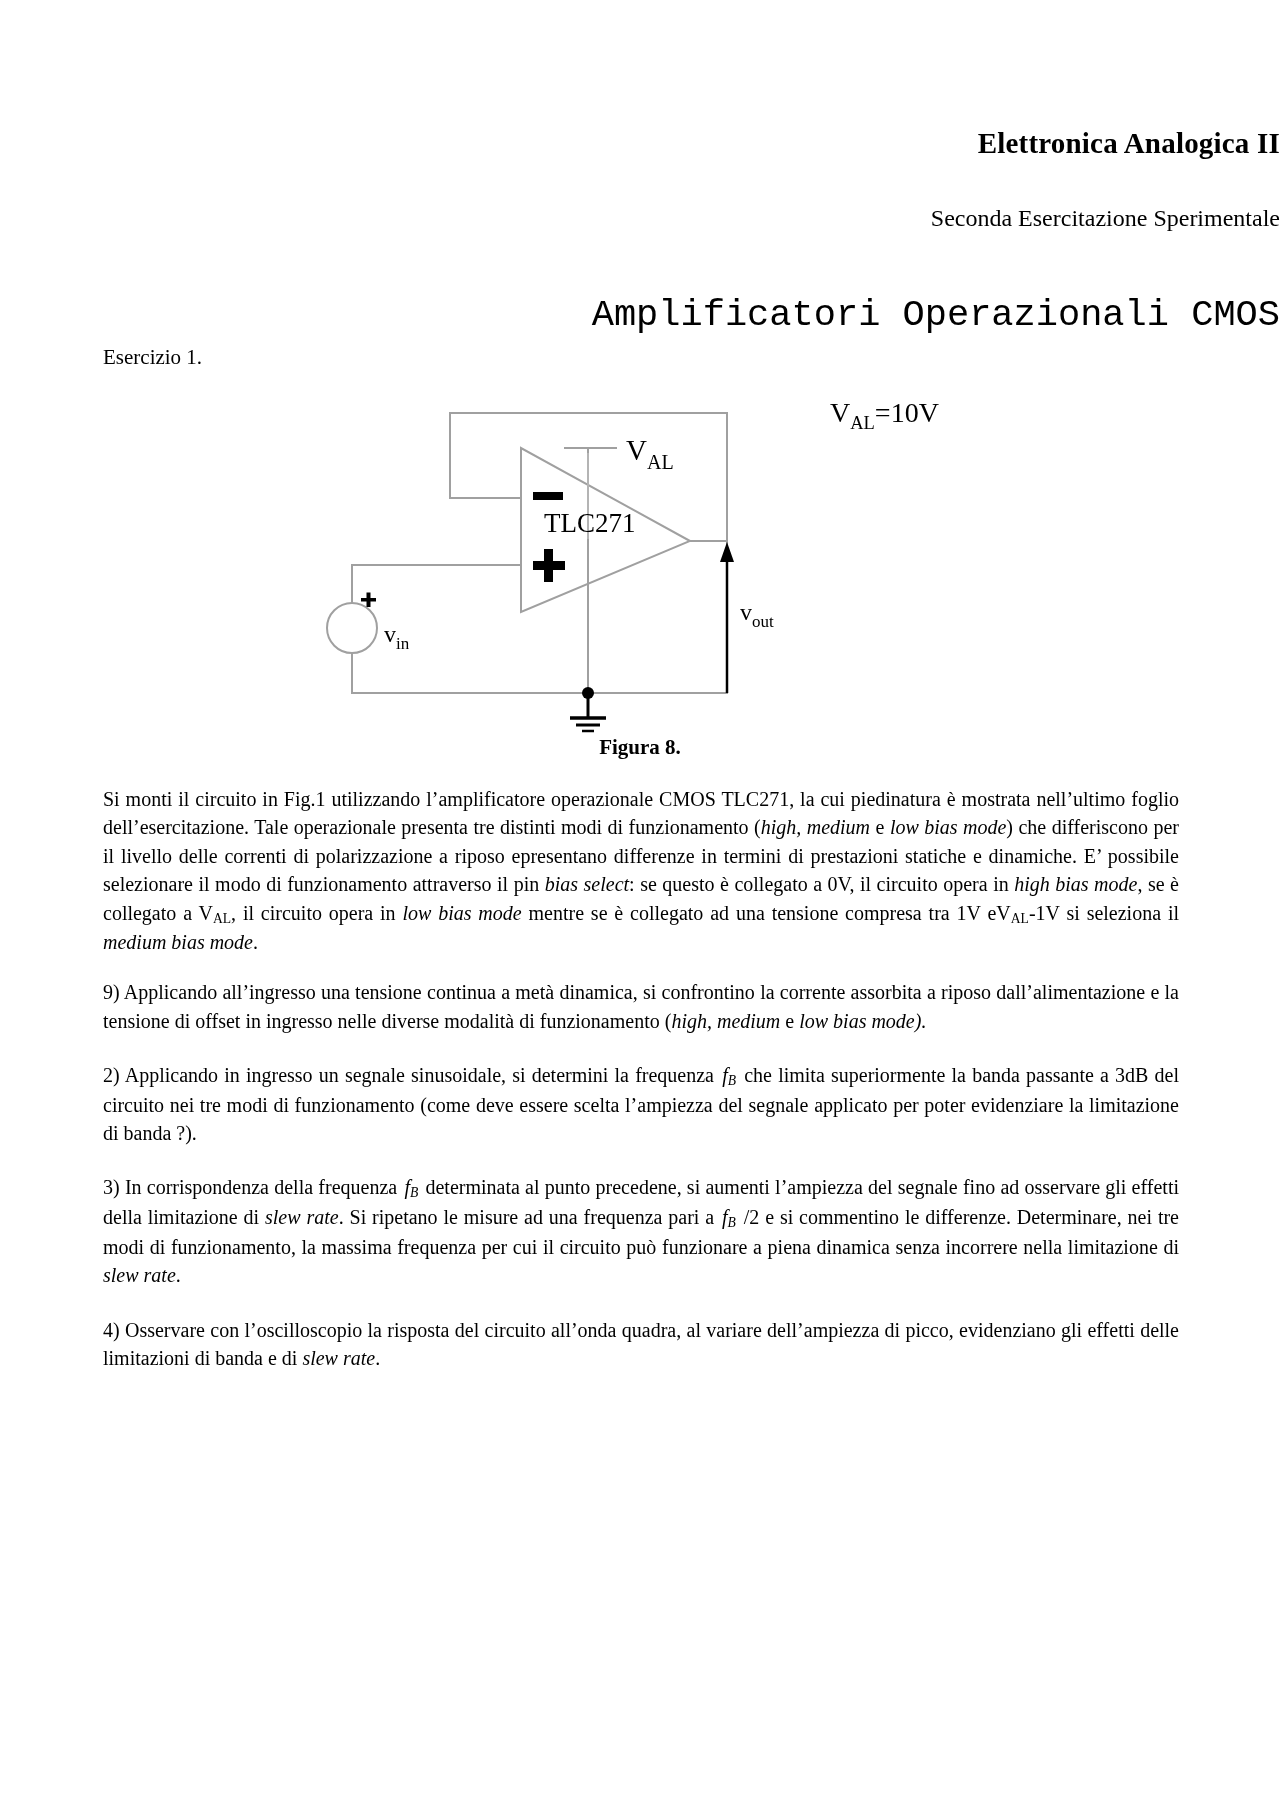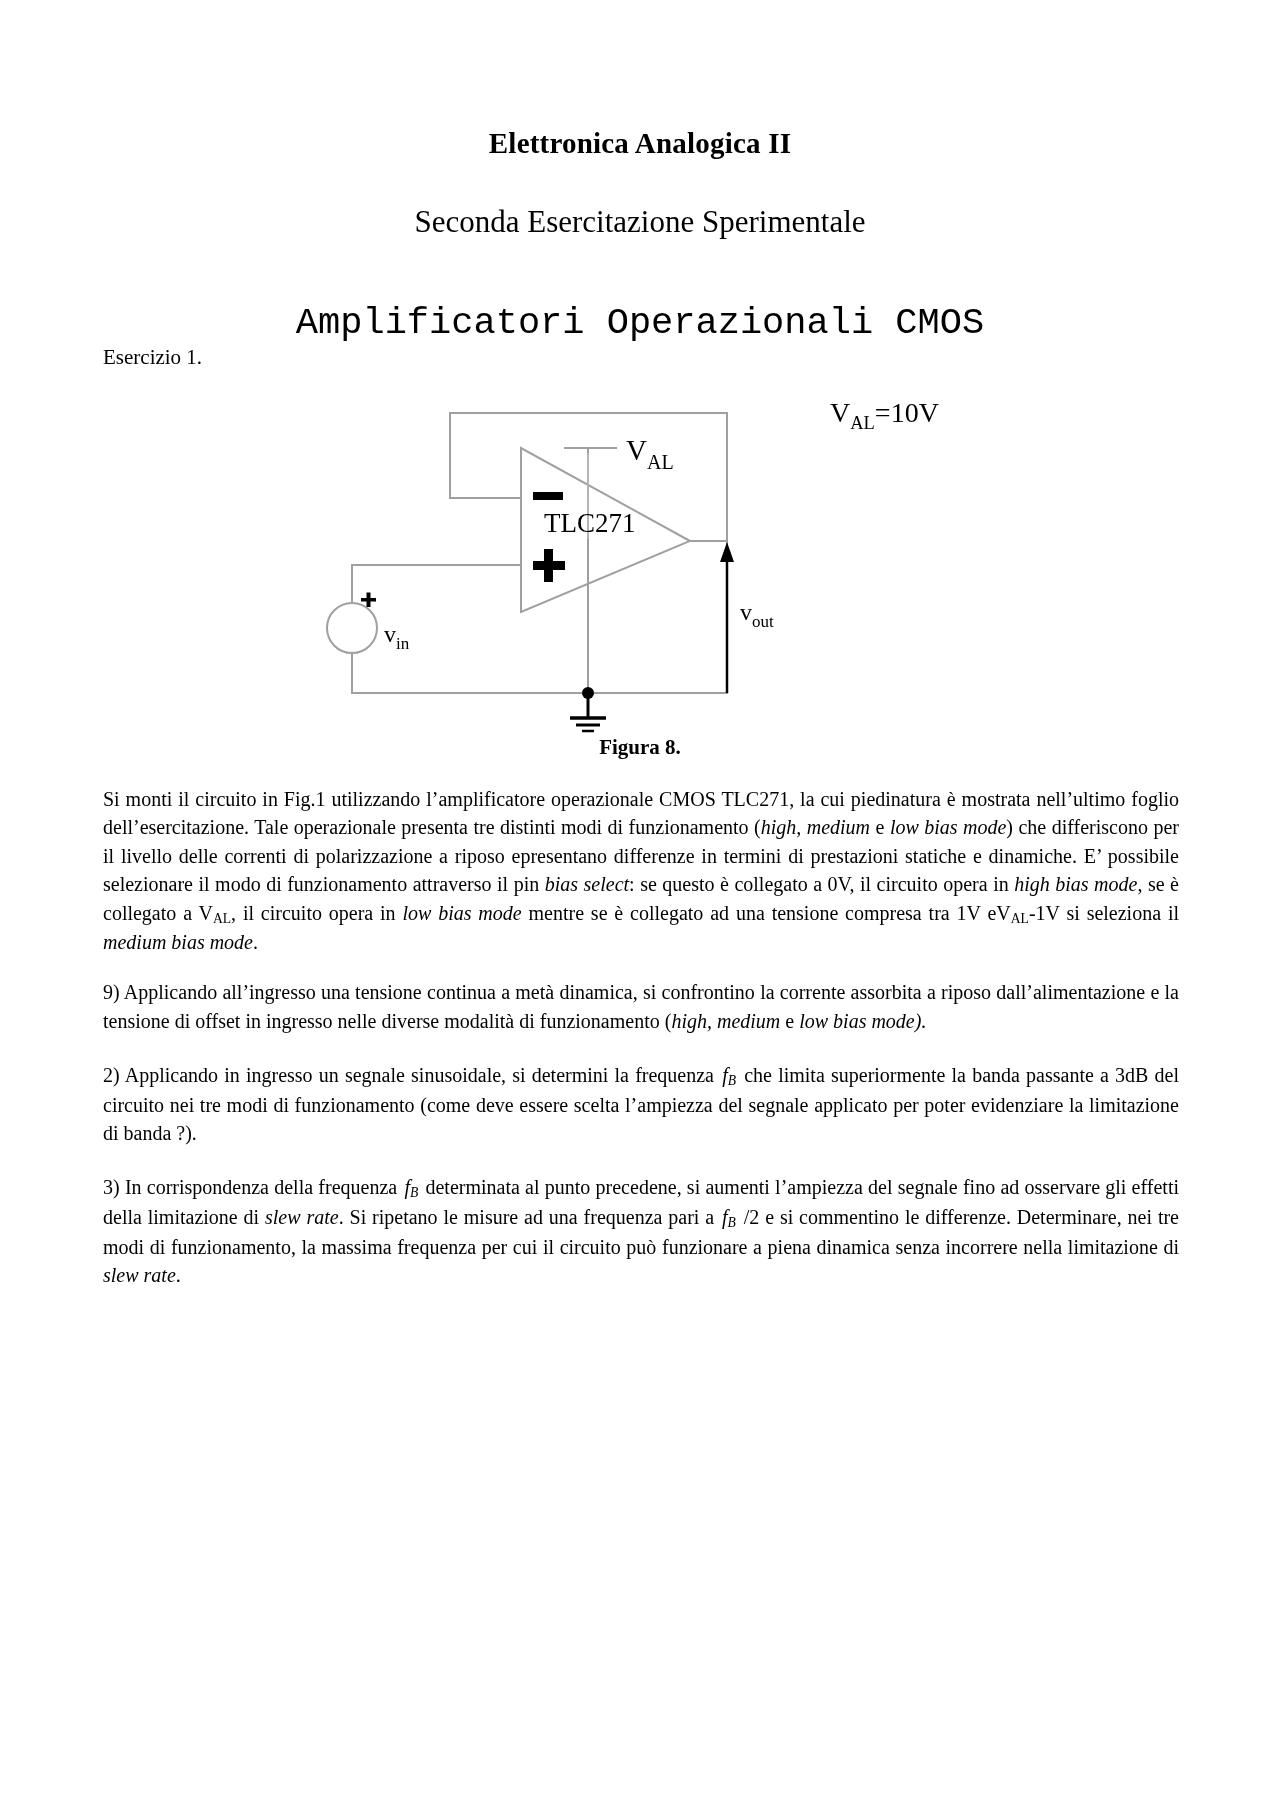--- a/index.html
+++ b/index.html
@@ -17,29 +17,29 @@
   }
   .page {
     position: relative;
     width: 1280px;
     height: 1811px;
     padding: 0;
     box-sizing: border-box;
   }
 
   
-  .title-block { padding-top: 128px; text-align: center; }
+  .title-block { padding-top: 128px; text-align: right; }
   .doc-title {
     font-size: 29px;
     font-weight: bold;
     letter-spacing: 0.2px;
     line-height: 1.1;
   }
   .doc-subtitle {
-    font-size: 31px;
+    font-size: 24px;
     font-weight: normal;
     margin-top: 45px;
     line-height: 1.1;
   }
   .doc-maintitle {
     font-size: 37px;
     font-weight: normal;
     margin-top: 64px;
     line-height: 1.1;
     font-family: Liberation Mono, monospace;
@@ -196,16 +196,17 @@
   <div class="body-text">
 
     <p class="para"><span>Si monti il circuito in Fig.1 utilizzando l’amplificatore operazionale CMOS TLC271, la cui piedinatura è mostrata nell’ultimo foglio dell’esercitazione. Tale operazionale presenta tre distinti modi di funzionamento (</span><i>high, medium</i><span> e </span><i>low bias mode</i><span>) che differiscono per il livello delle correnti di polarizzazione a riposo epresentano differenze in termini di prestazioni statiche e dinamiche. E’ possibile selezionare il modo di funzionamento attraverso il pin </span><i>bias select</i><span>: se questo è collegato a 0V, il circuito opera in </span><i>high bias mode</i><span>, se è collegato a V</span><sub>AL</sub><span>, il circuito opera in </span><i>low bias mode</i><span> mentre se è collegato ad una tensione compresa tra 1V eV</span><sub>AL</sub><span>-1V si seleziona il </span><i>medium bias mode</i><span>.</span></p>
 
     <p class="para gap"><span>9) Applicando all’ingresso una tensione continua a metà dinamica, si confrontino la corrente assorbita a riposo dall’alimentazione e la tensione di offset in ingresso nelle diverse modalità di funzionamento (</span><i>high, medium</i><span> e </span><i>low bias mode).</i></p>
 
     <p class="para gap"><span>2) Applicando in ingresso un segnale sinusoidale, si determini la frequenza </span><span class="mathf"><span>f</span><sub>B</sub></span><span> che limita superiormente la banda passante a 3dB del circuito nei tre modi di funzionamento (come deve essere scelta l’ampiezza del segnale applicato per poter evidenziare la limitazione di banda ?).</span></p>
 
     <p class="para gap"><span>3) In corrispondenza della frequenza </span><span class="mathf"><span>f</span><sub>B</sub></span><span> determinata al punto precedene, si aumenti l’ampiezza del segnale fino ad osservare gli effetti della limitazione di </span><i>slew rate</i><span>. Si ripetano le misure ad una frequenza pari a </span><span class="mathf"><span>f</span><sub>B</sub></span><span> /2 e si commentino le differenze. Determinare, nei tre modi di funzionamento, la massima frequenza per cui il circuito può funzionare a piena dinamica senza incorrere nella limitazione di </span><i>slew rate</i><span>.</span></p>
 
+    <p class="para"><span>4) Osservare con l’oscilloscopio la risposta del circuito all’onda quadra, al variare dell’ampiezza di picco, evidenziano gli effetti delle limitazioni di banda e di </span><i>slew rate</i><span>.</span></p>
 
   </div>
 
 </div>
 
 </body></html>

